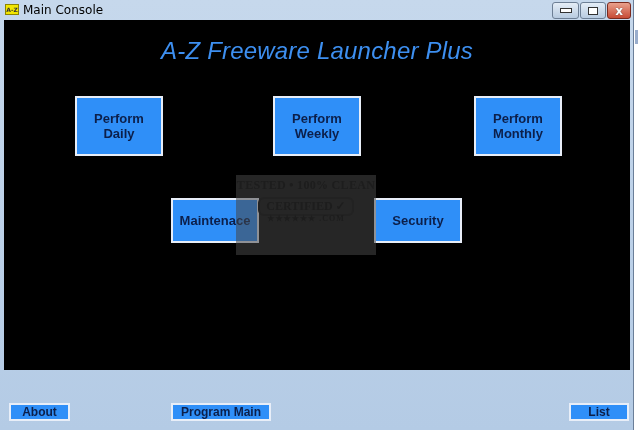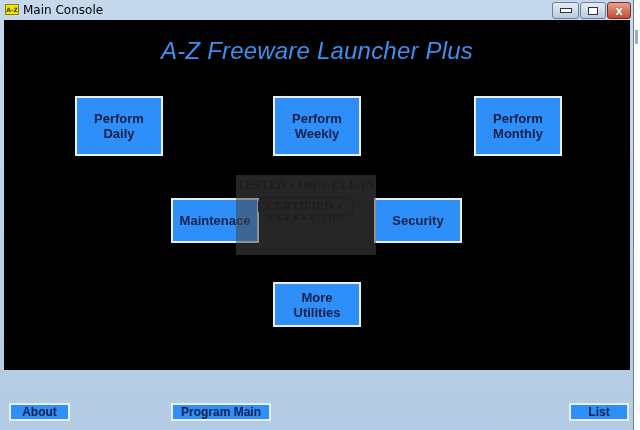--- a/index.html
+++ b/index.html
@@ -67,24 +67,20 @@
     <div class="big-btn" style="left:470px;top:76px;">
       <span>Perform
 Monthly</span>
     </div>
     <div class="big-btn" style="left:370px;top:178px;height:45px;">
       <span>Security</span>
     </div>
     <div class="big-btn" style="left:167px;top:178px;height:45px;">
       <span>Maintenace</span>
     </div>
-    <div class="big-btn" style="left:269px;top:262px;height:45px;">
-      <span>More
-Utilities</span>
-    </div>
 
     <div class="watermark">
       <div class="wm1">TESTED • 100% CLEAN</div>
       <div class="wm2">CERTIFIED ✓</div>
       <div class="wm4">★★★★★★ .COM</div>
     </div>
 
     <div class="small-btn" style="left:5px;top:383px;width:61px;">
       <span>About</span>
     </div>

